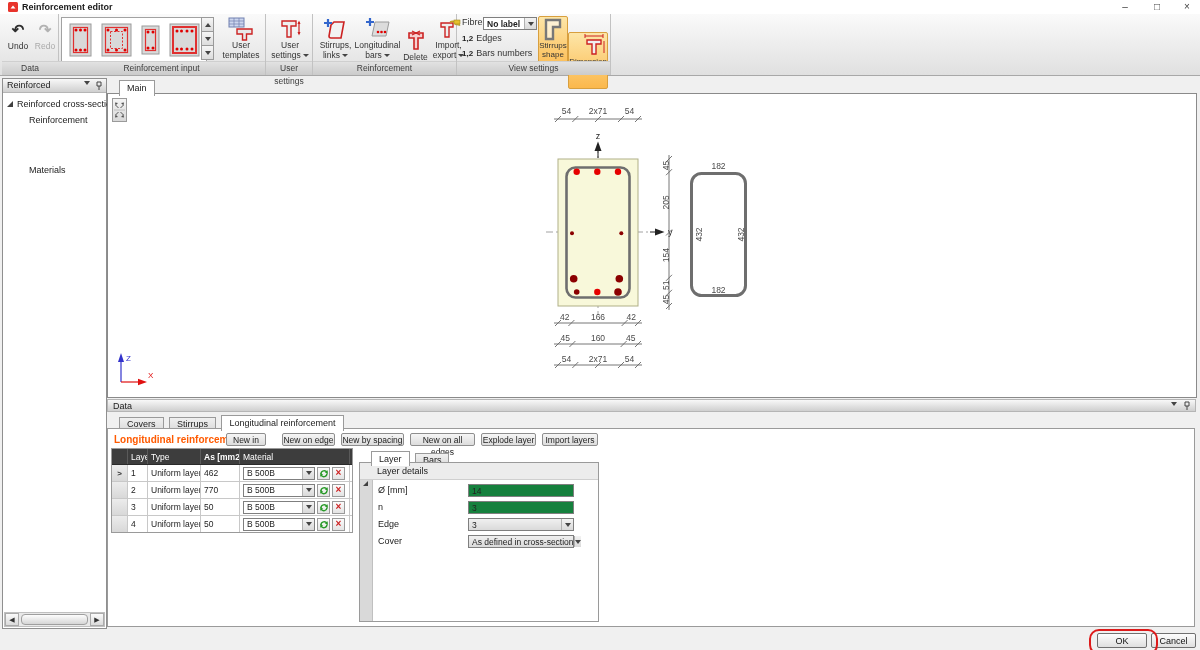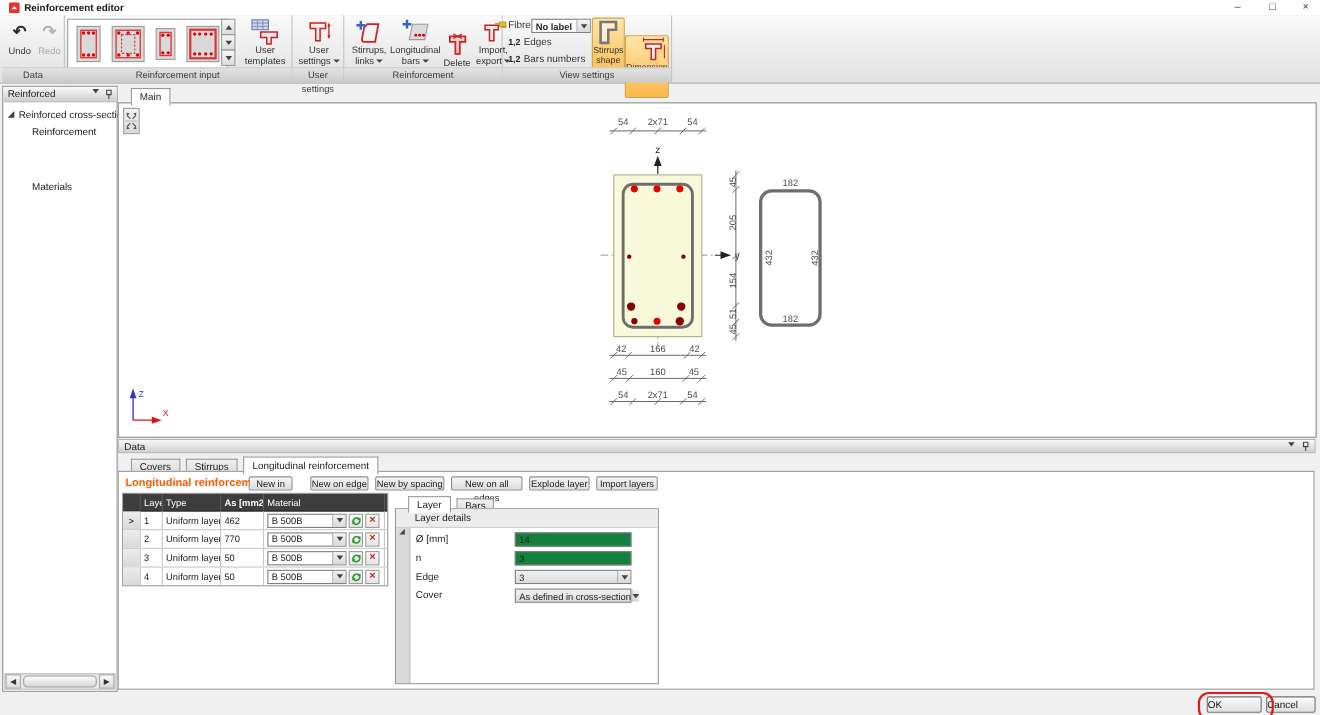--- a/index.html
+++ b/index.html
@@ -64,21 +64,21 @@
   .xglyph{color:#cc2222;font-weight:bold;font-size:10px;line-height:10px;}
   .detailbox{position:absolute;left:251px;top:33px;width:240px;height:160px;border:1px solid #9a9a9a;background:#fff;box-sizing:border-box;}
   .dgutter{position:absolute;left:0;top:0;bottom:0;width:12px;background:#d9d9d9;border-right:1px solid #c0c0c0;}
   .dsection{position:absolute;left:0;top:0;right:0;height:16px;background:#ececec;border-bottom:1px solid #cfcfcf;font-size:9px;color:#222;line-height:16px;}
   .drow{position:absolute;left:12px;right:0;height:16px;font-size:9px;color:#222;}
   .dlabel{position:absolute;left:6px;top:2px;}
   .dinput{position:absolute;left:96px;top:1px;width:106px;height:13px;border:1px solid #7f7f7f;font-size:8.5px;font-family:"Liberation Sans",sans-serif;padding:0 0 0 3px;box-sizing:border-box;background:#15803d;color:#222;}
   .dcombo{position:absolute;left:96px;top:1px;width:106px;height:13px;}
   
   .footer{left:0;top:629px;width:1200px;height:21px;background:#f0f0f0;}
-  .fbtn{position:absolute;top:4px;height:15px;background:linear-gradient(#fdfdfd,#dfdfdf);border:1px solid #707070;border-radius:2px;font-size:9px;color:#111;line-height:14px;box-sizing:border-box;}
+  .fbtn{position:absolute;top:4px;height:15px;background:linear-gradient(#fdfdfd,#dfdfdf);border:1px solid #707070;border-radius:2px;font-size:9px;color:#111;text-align:center;line-height:14px;box-sizing:border-box;}
   .annot{position:absolute;left:1089px;top:0px;width:65px;height:22px;border:2.5px solid #dd1b1b;border-radius:10px;pointer-events:none;}
 </style>
 </head>
 <body>
 
 <div id="app">
 
   <div class="abs titlebar">
     <svg class="abs appicon" viewBox="0 0 10 10">
       <rect x="0" y="0" width="10" height="10" rx="1.5" fill="#e8342c"></rect>

